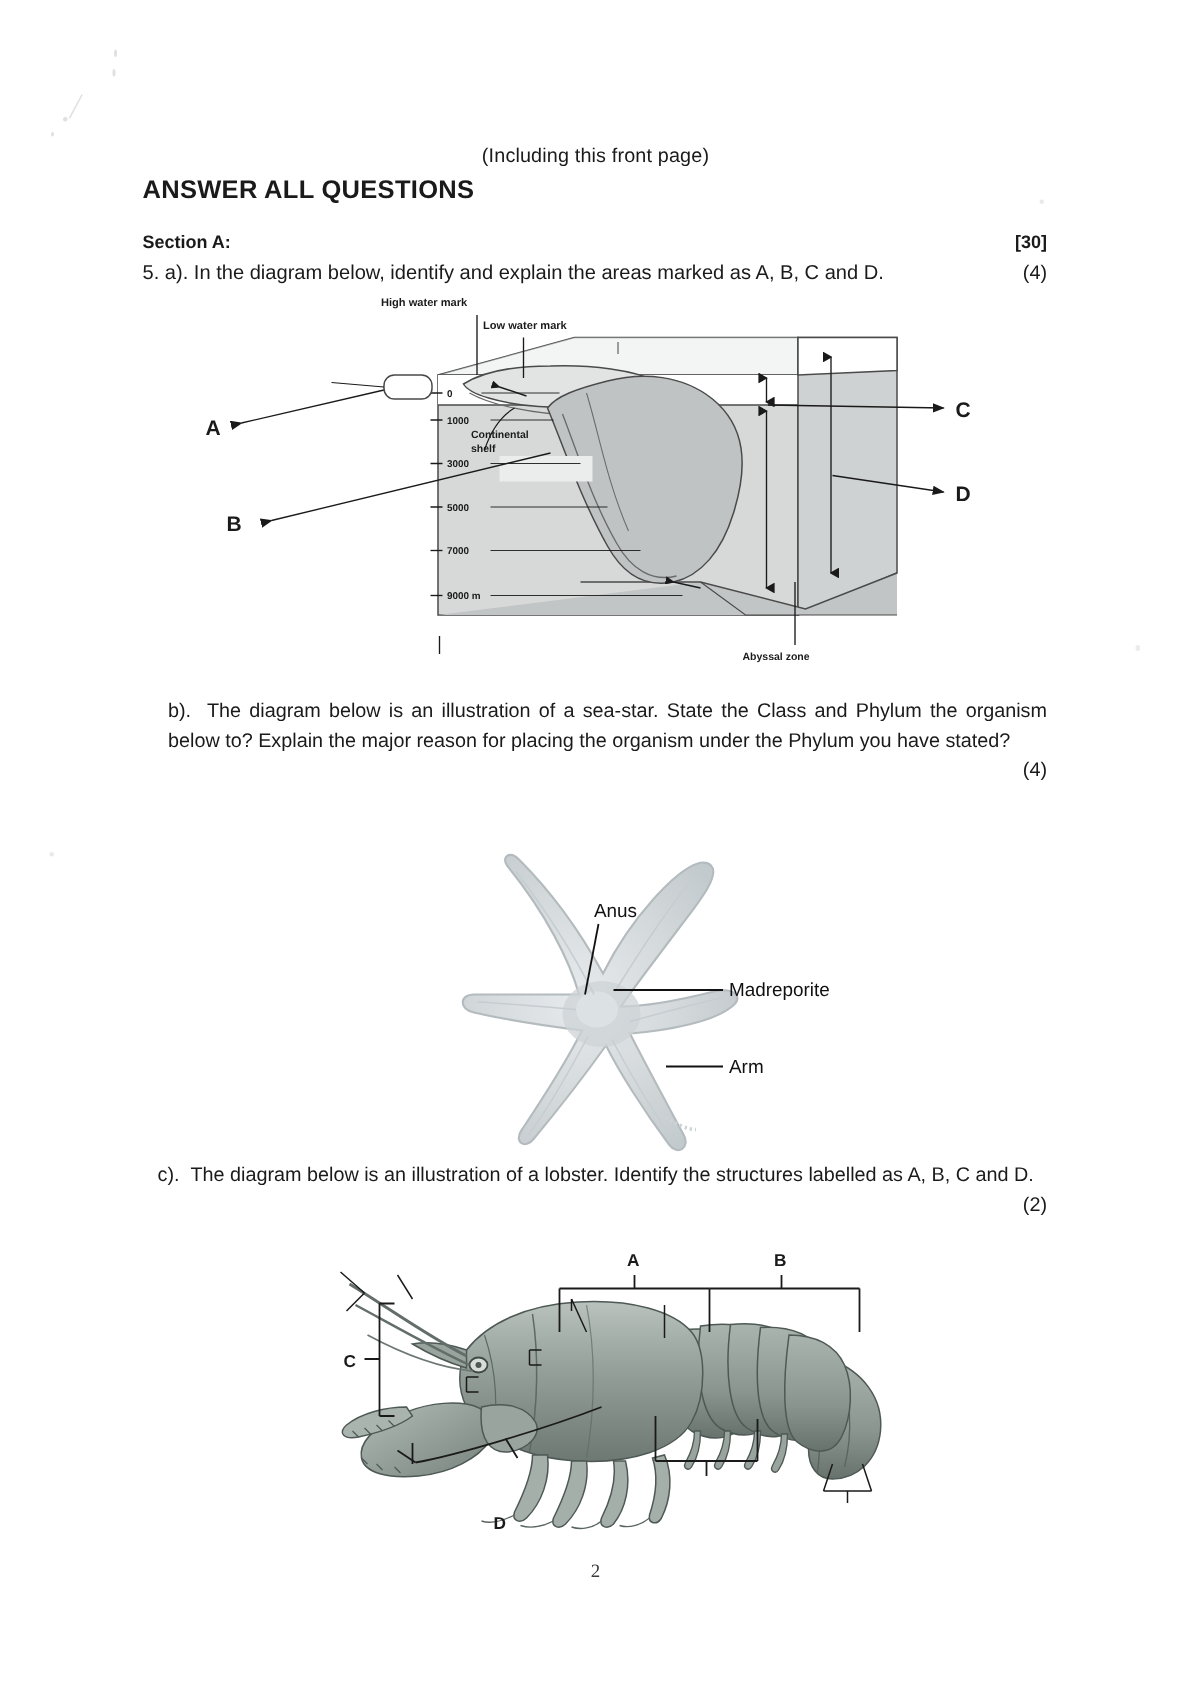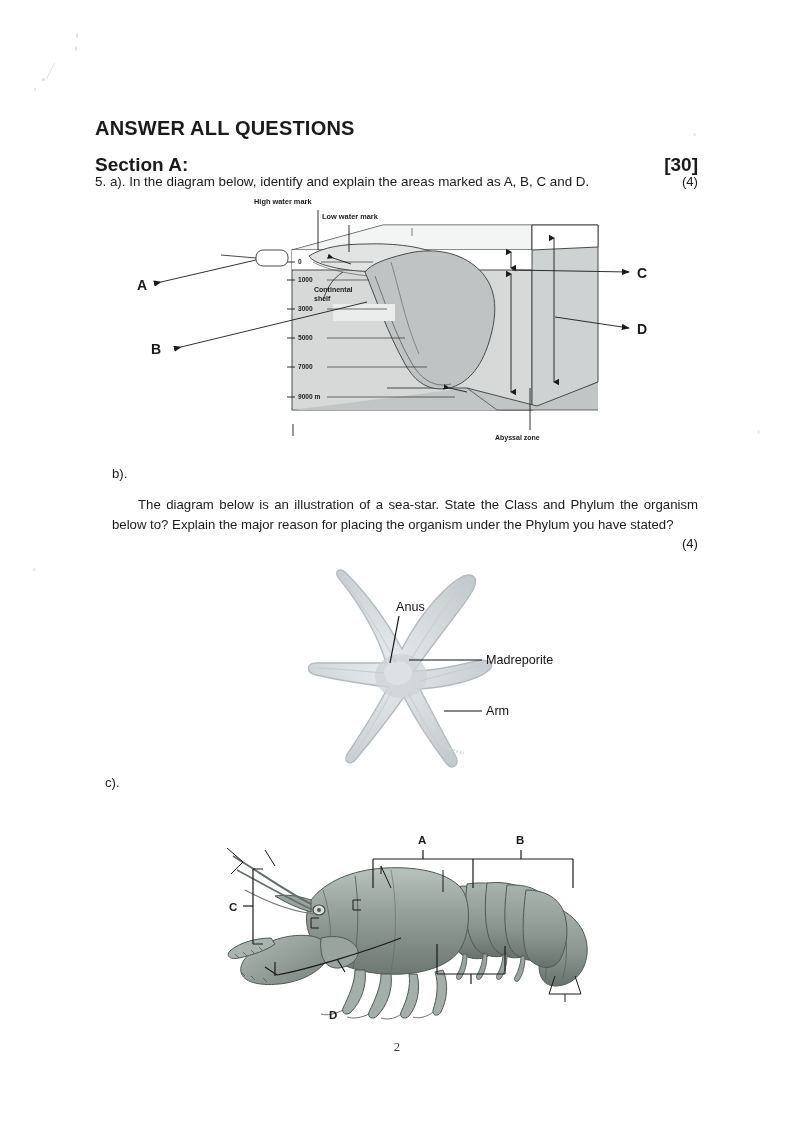--- a/index.html
+++ b/index.html
@@ -38,31 +38,31 @@
     position: absolute;
     left: 0; top: 96px;
     width: 794px;
     text-align: center;
     font-size: 13.2px;
     letter-spacing: .1px;
   }
   .answer-all {
     position: absolute;
     left: 95px; top: 117px;
-    font-size: 20px;
+    font-size: 17px;
     font-weight: bold;
     letter-spacing: .2px;
   }
   .section-row {
     position: absolute;
     left: 95px; top: 154px;
     width: 603px;
     display: flex;
     justify-content: space-between;
-    font-size: 19px;
+    font-size: 12px;
     font-weight: bold;
   }
   .q1-row {
     position: absolute;
     left: 95px; top: 174px;
     width: 603px;
     display: flex;
     justify-content: space-between;
     font-size: 13.4px;
   }
@@ -75,21 +75,20 @@
     text-align: justify;
   }
   .para .lbl {
     position: absolute;
     left: 0;
     top: 0;
   }
   .para .body {
     display: block;
     text-align: justify;
-    margin-top: 31px;
   }
   #qb {
     left: 112px; top: 464px;
     width: 586px;
   }
   #qb .body { text-indent: 26px; }
   #qc {
     left: 105px; top: 773px;
     width: 593px;
   }
@@ -141,20 +140,21 @@
 
   <div class="speckle" style="left:76px;top:33px;width:2px;height:5px;"></div>
   <div class="speckle" style="left:75px;top:46px;width:2px;height:5px;"></div>
   <div class="scanstroke" style="left:50px;top:62px;height:18px;"></div>
   <div class="speckle" style="left:42px;top:78px;width:3px;height:3px;"></div>
   <div class="speckle" style="left:34px;top:88px;width:2px;height:3px;"></div>
   <div class="speckle" style="left:693px;top:133px;width:3px;height:3px;opacity:.45;"></div>
   <div class="speckle" style="left:33px;top:568px;width:3px;height:3px;opacity:.45;"></div>
   <div class="speckle" style="left:757px;top:430px;width:3px;height:4px;opacity:.4;"></div>
 
+  <div class="front-note">(Including this front page)</div>
   <div class="answer-all">ANSWER ALL QUESTIONS</div>
 
   <div class="section-row">
     <span>Section A:</span>
     <span>[30]</span>
   </div>
 
   <div class="q1-row">
     <span>5. a). In the diagram below, identify and explain the areas marked as A, B, C and D.</span>
     <span class="marks">(4)</span>
@@ -331,20 +331,21 @@
       <text x="218" y="101" font-family="Liberation Sans, sans-serif" font-size="12.6" fill="#111111">Madreporite</text>
       <line x1="141" y1="97" x2="214" y2="97" stroke="#111111" stroke-width="1.2"></line>
 
       <text x="218" y="152" font-family="Liberation Sans, sans-serif" font-size="12.6" fill="#111111">Arm</text>
       <line x1="176" y1="148" x2="214" y2="148" stroke="#111111" stroke-width="1.2"></line>
     </svg>
   </div>
 
   <div class="para" id="qc">
     <span class="lbl">c).</span>
+    <span class="body"><span>The diagram below is an illustration of a lobster. Identify the structures labelled as A, B, C and D.</span><span class="marks-inline">(2)</span></span>
   </div>
 
   <div id="fig-lobster">
     <svg width="405" height="200" viewBox="0 0 405 200" xmlns="http://www.w3.org/2000/svg">
       <defs>
         <linearGradient id="lobBody" x1="0" y1="0" x2="0" y2="1">
           <stop offset="0%" stop-color="#b9c2bd"></stop>
           <stop offset="45%" stop-color="#939e98"></stop>
           <stop offset="100%" stop-color="#6d7873"></stop>
         </linearGradient>

